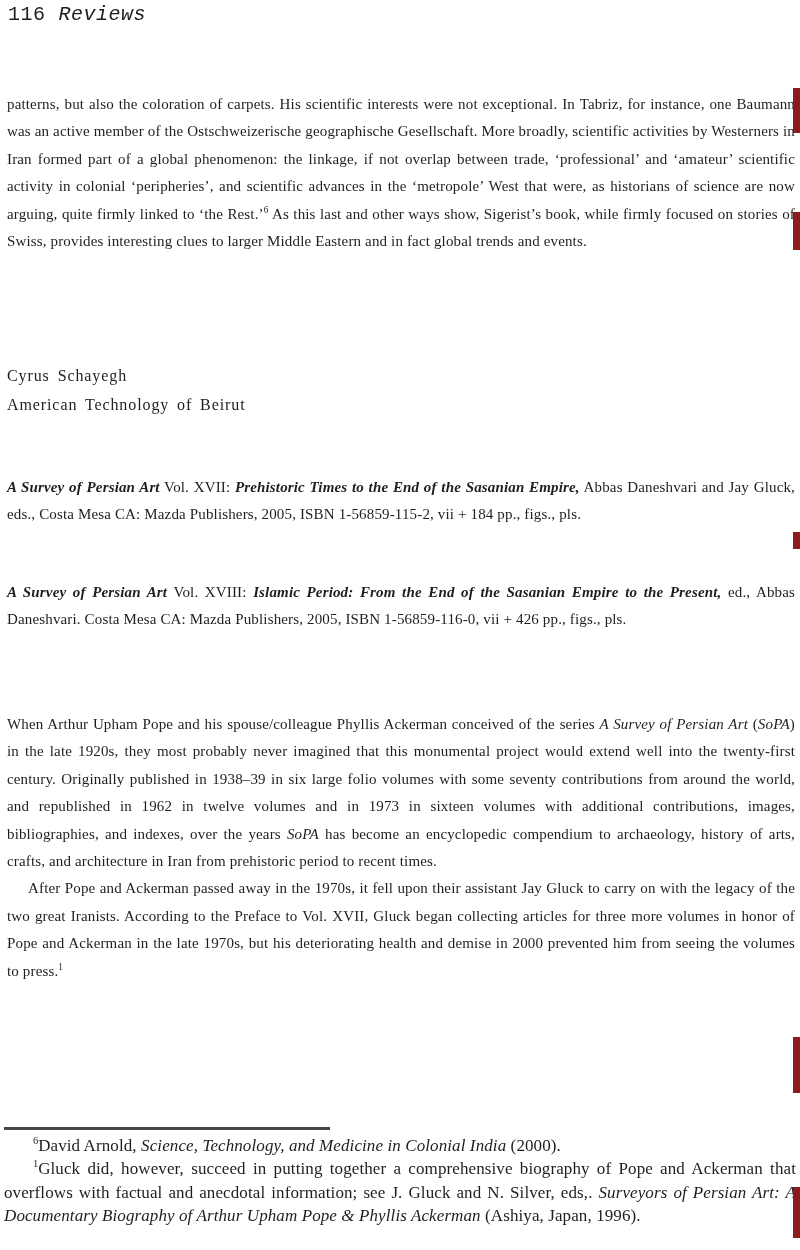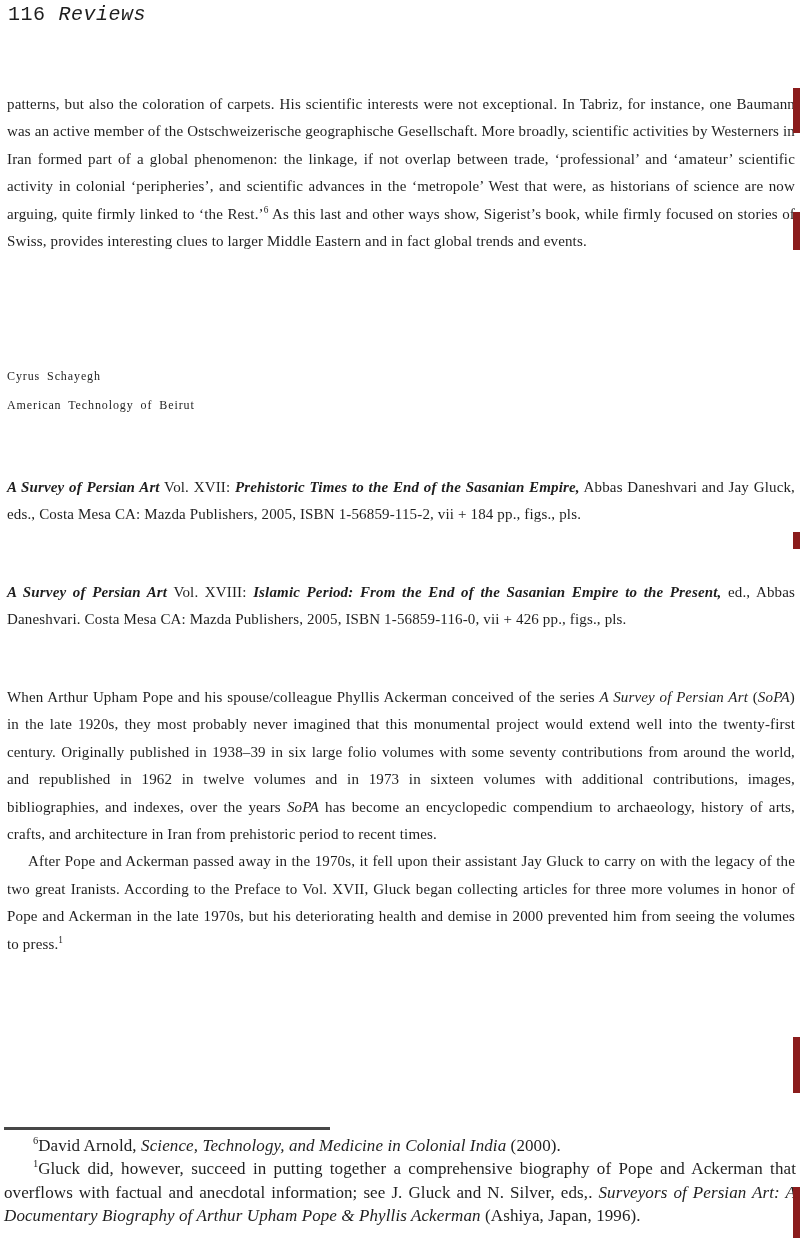--- a/index.html
+++ b/index.html
@@ -23,28 +23,28 @@
 
   .blk {
     position: absolute; left: 7px; width: 788px;
     text-align: justify;
     hyphens: auto; -webkit-hyphens: auto;
   }
   .body-size { font-size: 15px; line-height: 27.4px; letter-spacing: 0.15px; }
 
   #review-para { top: 76px; }
 
-  #signature { top: 362px; font-size: 12px; line-height: 28.5px; letter-spacing: 0.9px; word-spacing: 3px; text-align: left; }
+  #signature { top: 362px; font-size: 16px; line-height: 28.5px; letter-spacing: 0.9px; word-spacing: 3px; text-align: left; }
 
   .citation { margin: 0; }
   #citation-1 { top: 474px; }
   #citation-2 { top: 579px; }
   .bi { font-weight: 700; font-style: italic; }
 
-  #article { top: 684px; }
+  #article { top: 711px; }
   #article p { margin: 0; }
   #article .indent { text-indent: 1.4em; }
   .i { font-style: italic; }
 
   sup.fnref {
     font-size: 0.62em; line-height: 0;
     vertical-align: super; letter-spacing: 0;
   }
 
   .rule {

